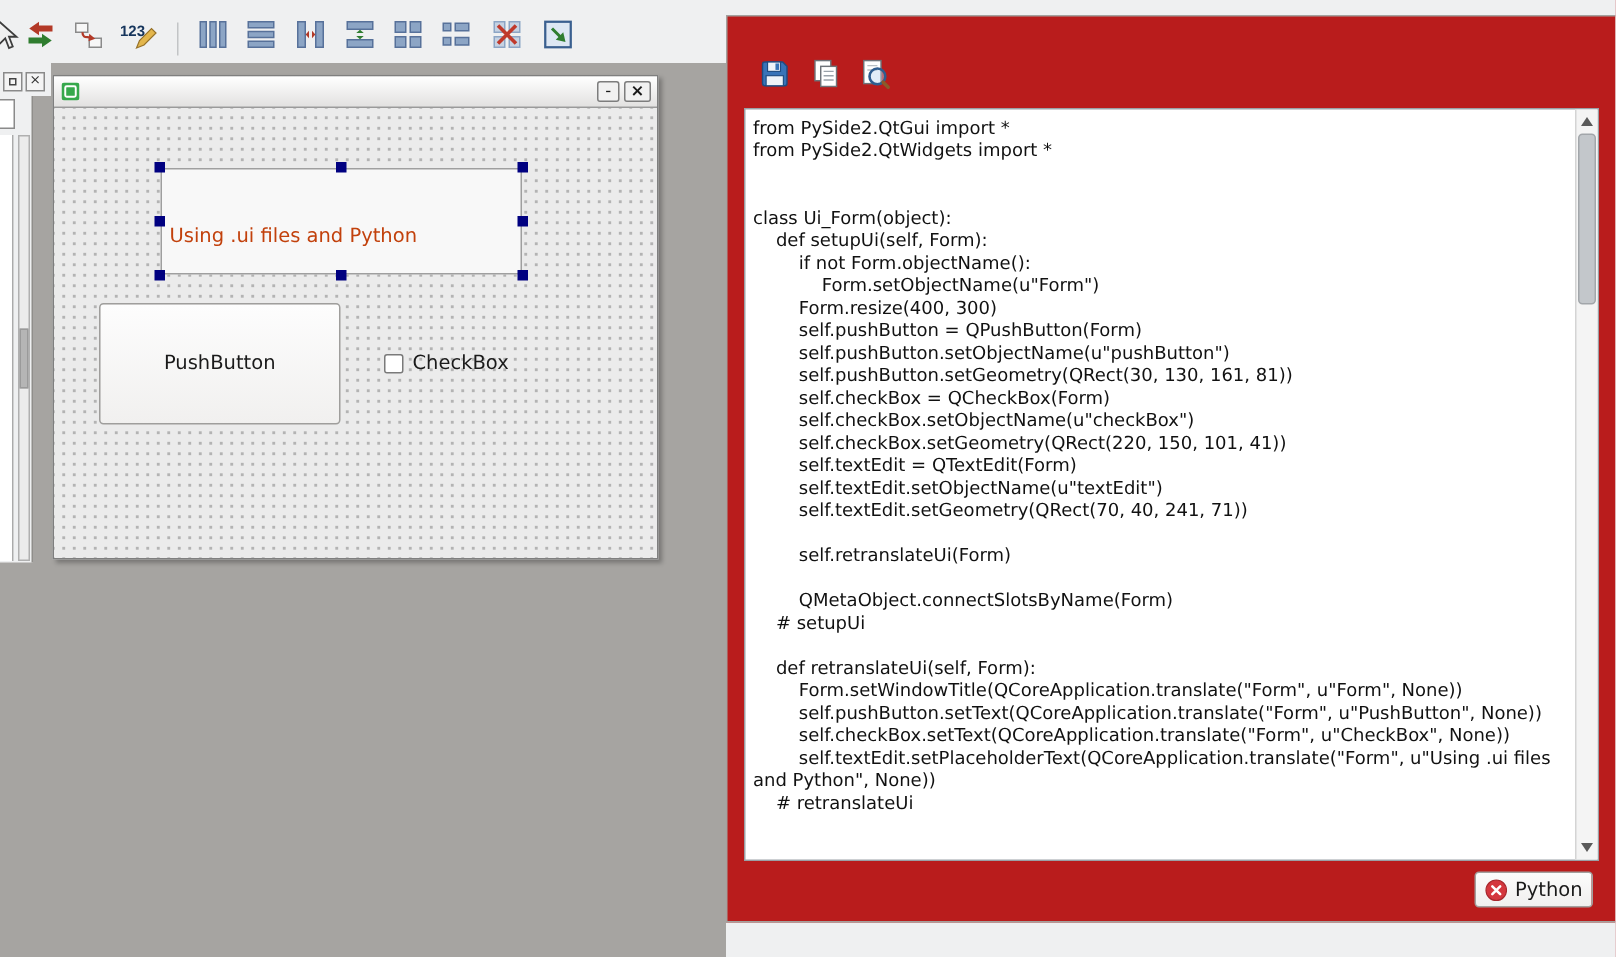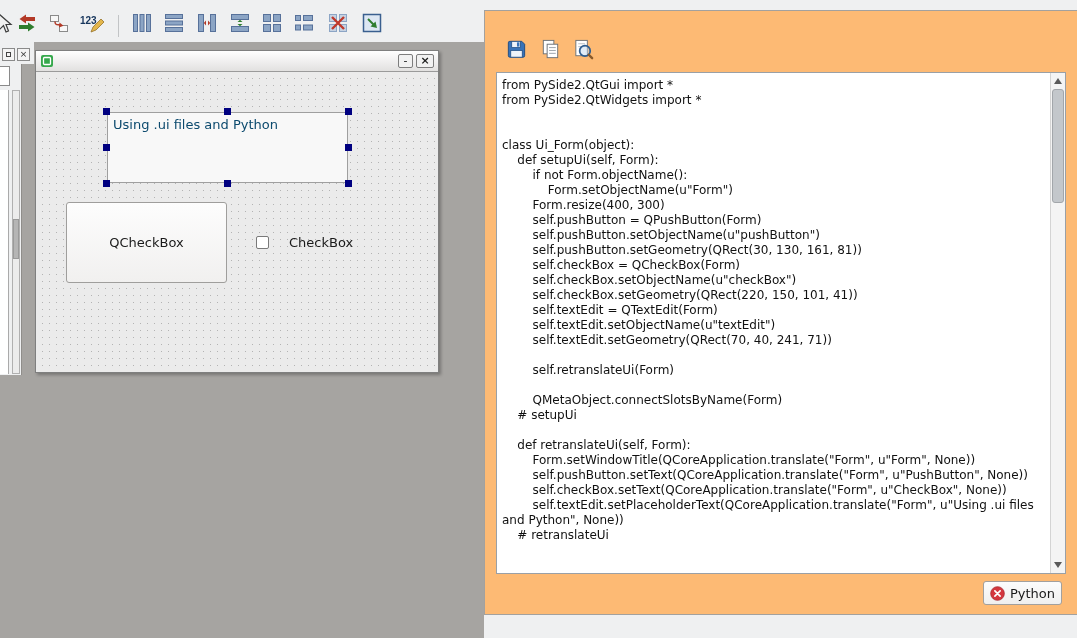--- a/index.html
+++ b/index.html
@@ -34,29 +34,29 @@
   .form-window { position:absolute; left:35px; top:50px; width:404px; height:323px; border:1px solid #7f7f7f; background:#ebebeb; box-shadow:2px 2px 3px rgba(0,0,0,.28); }
   .form-titlebar { position:absolute; left:0; top:0; width:100%; height:21px; background:linear-gradient(#ffffff,#e2e1e0); border-bottom:1px solid #9a9a9a; }
   .form-icon { position:absolute; left:5px; top:4px; width:12px; height:12px; }
   .form-title { position:absolute; left:0; right:0; top:3px; text-align:center; font-size:13px; color:#151515; }
   .tb-btn { position:absolute; top:3px; height:14px; border:1px solid #7d7d7d; background:#f1f1f1; font-size:11px; line-height:11px; text-align:center; color:#1a1a1a; cursor:default; }
   .tb-min { right:25px; width:15px; border-radius:2px; }
   .tb-close { right:4px; width:18px; font-weight:bold; border-radius:2px; }
   .form-body { position:absolute; left:0; top:21px; right:0; bottom:0; background-color:#ebebeb; background-image:radial-gradient(circle,#b3b3b3 0.9px,transparent 1px); background-size:7px 7px; background-position:3px 3px; }
 
   .textedit { position:absolute; left:71px; top:40px; width:241px; height:71px; background:#f8f8f8; border:1px solid #9f9f9f; }
-  .placeholder { padding:4px 5px; font-size:13px; color:#0c4a6e; }
+  .placeholder { padding:4px 5px; font-size:13px; color:#c2410c;margin-top:33px; }
   .handle { position:absolute; width:7px; height:7px; background:#000080; }
   .pushbtn { position:absolute; left:30px; top:130px; width:161px; height:81px; background:linear-gradient(#fdfdfd,#f1f0ef); border:1px solid #9f9e9c; border-radius:3px; display:flex; align-items:center; justify-content:center; font-size:13px; color:#1a1a1a; }
-  .checkbox-widget { position:absolute; left:220px; top:150px; width:101px; height:41px; display:flex; align-items:center; gap:20px; }
+  .checkbox-widget { position:absolute; left:220px; top:150px; width:101px; height:41px; display:flex; align-items:center; gap:6px; }
   .cb-box { width:13px; height:13px; background:#fff; border:1px solid #7a7a7a; border-radius:2px; }
   .cb-label { font-size:13px; color:#1a1a1a; }
 
   
-  .code-dialog { position:absolute; left:484px; top:10px; width:593px; height:605px; background:#fdba74; border:1px solid #a3a19e; border-right:none; }
+  .code-dialog { position:absolute; left:484px; top:10px; width:593px; height:605px; background:#b91c1c; border:1px solid #a3a19e; border-right:none; }
   .dbtn { position:absolute; top:24px; width:28px; height:28px; border:none; background:transparent; display:flex; align-items:center; justify-content:center; padding:0; }
   .code-box { position:absolute; left:11px; top:61px; width:570px; height:502px; background:#ffffff; border:1px solid #9aa0a6; }
   .code { position:absolute; left:0; top:0; right:15px; bottom:0; padding:5px 2px 0 5px; font-family:"DejaVu Sans","Liberation Sans",sans-serif; font-size:12px; line-height:15px; color:#111; white-space:pre-wrap; overflow:hidden; }
   .vscroll { position:absolute; right:0; top:0; width:15px; height:100%; background:#f4f4f4; border-left:1px solid #d4d4d4; }
   .sarrow { position:absolute; left:3px; width:0; height:0; }
   .sarrow.up { top:5px; border-left:4px solid transparent; border-right:4px solid transparent; border-bottom:6px solid #5a5a5a; }
   .sarrow.down { bottom:5px; border-left:4px solid transparent; border-right:4px solid transparent; border-top:6px solid #5a5a5a; }
   .vthumb { position:absolute; left:1px; top:16px; width:12px; height:114px; background:#c3c7cb; border:1px solid #a2a6aa; border-radius:3px; }
   .close-btn { position:absolute; left:498px; top:570px; width:79px; height:24px; background:linear-gradient(#fcfcfc,#f0efee); border:1px solid #a2a09e; border-radius:3px; display:flex; align-items:center; justify-content:center; gap:5px; font-size:13px; color:#1a1a1a; font-family:inherit; }
 
@@ -211,21 +211,21 @@
       </div>
       <div class="handle" style="left:67px;  top:36px"></div>
       <div class="handle" style="left:188px; top:36px"></div>
       <div class="handle" style="left:309px; top:36px"></div>
       <div class="handle" style="left:67px;  top:72px"></div>
       <div class="handle" style="left:309px; top:72px"></div>
       <div class="handle" style="left:67px;  top:108px"></div>
       <div class="handle" style="left:188px; top:108px"></div>
       <div class="handle" style="left:309px; top:108px"></div>
 
-      <div class="pushbtn">QCheckBox</div>
+      <div class="pushbtn">PushButton</div>
 
       <div class="checkbox-widget">
         <span class="cb-box"></span>
         <span class="cb-label">CheckBox</span>
       </div>
 
     </div>
   </div>
 
   <div class="code-dialog">

